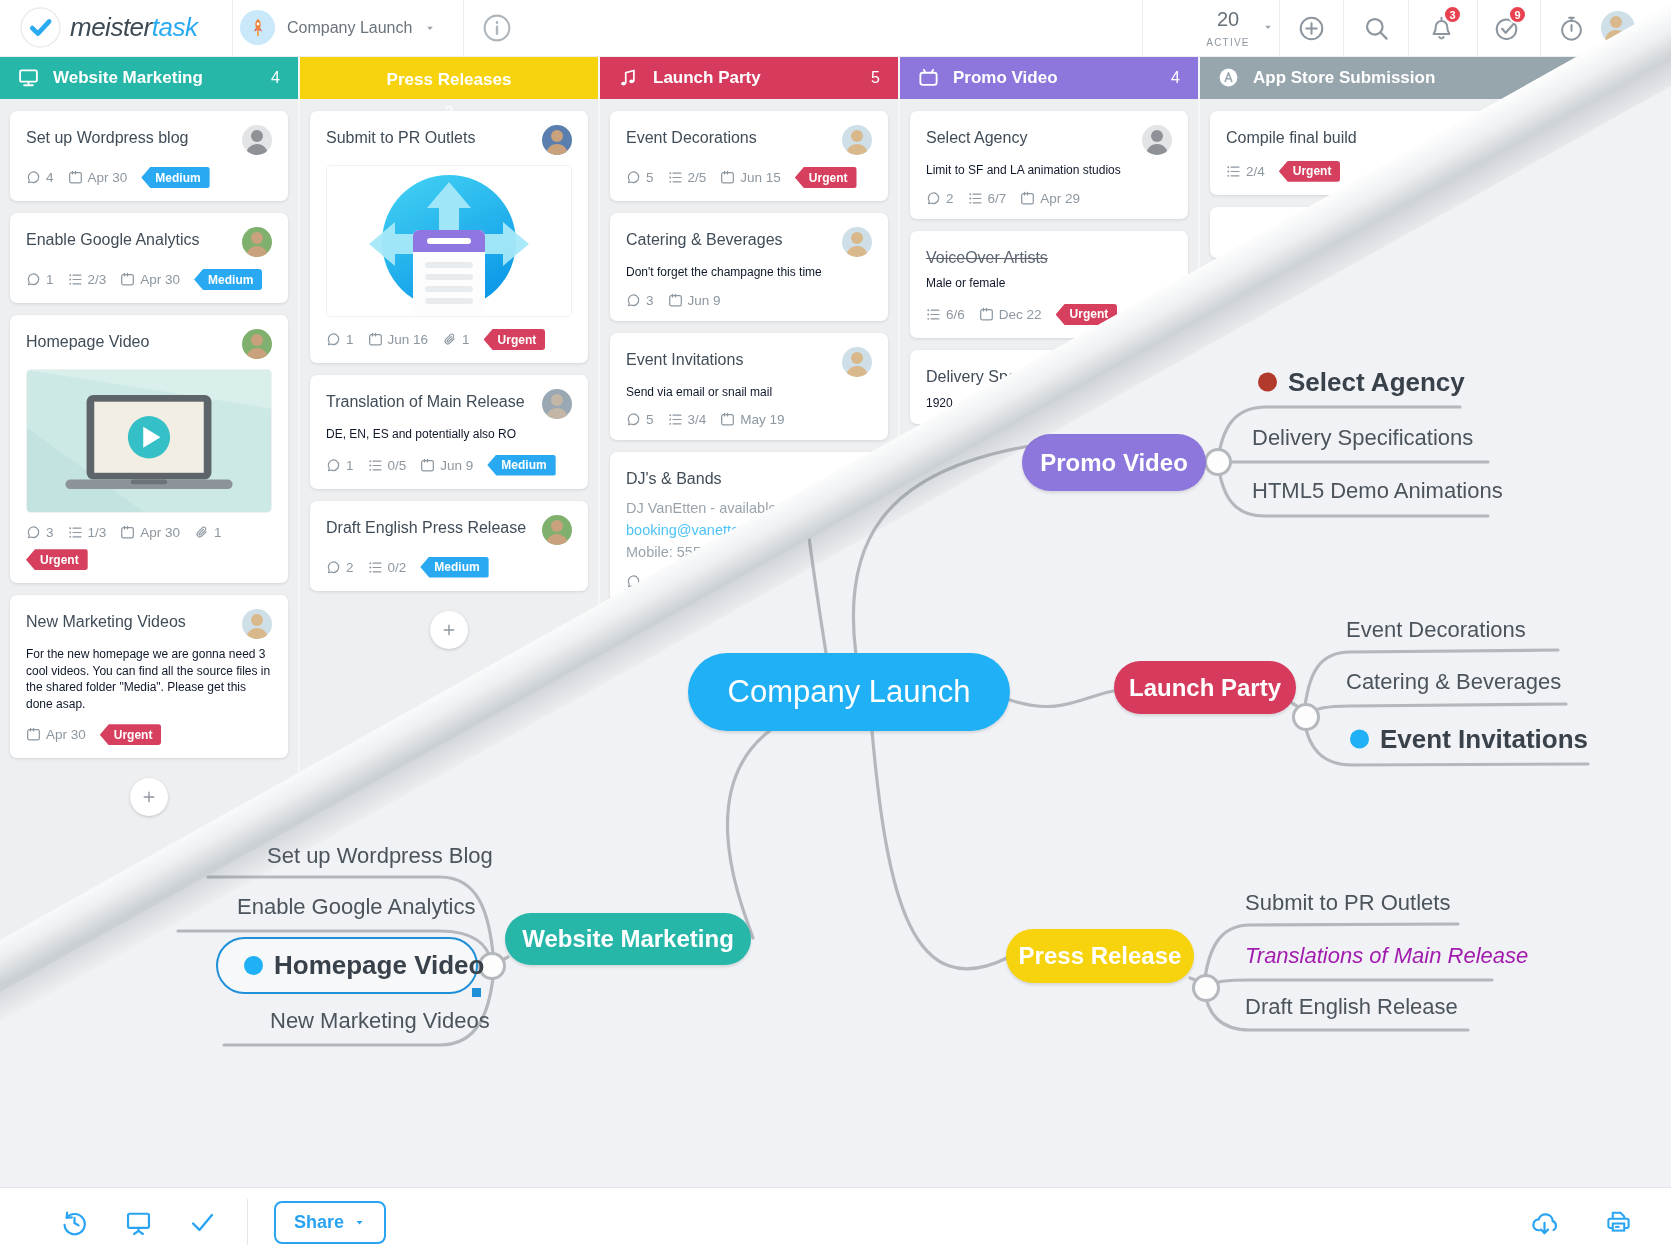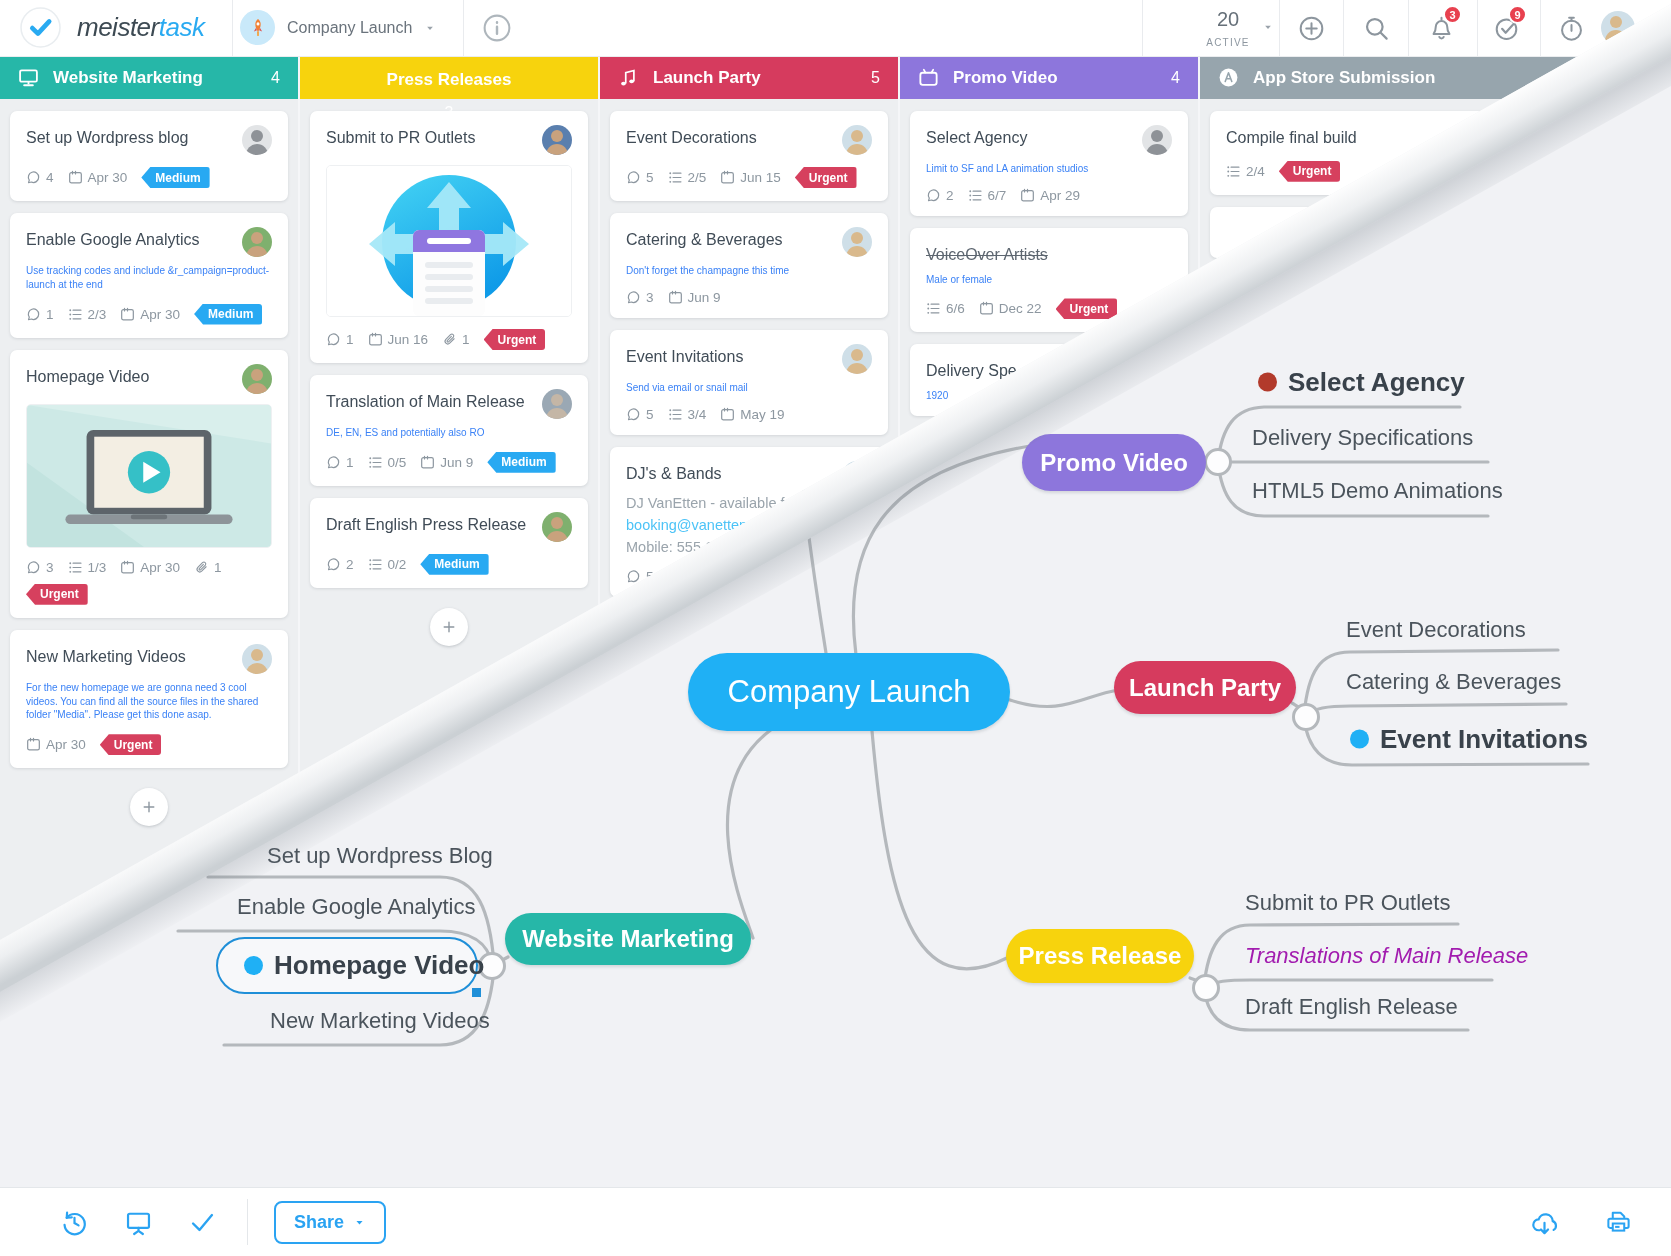--- a/index.html
+++ b/index.html
@@ -34,21 +34,21 @@
   #share-button{margin-left:26px;display:flex;align-items:center;gap:9px;border:2px solid #2aa3f2;color:#2aa3f2;
                 background:#fff;border-radius:8px;font-size:18px;font-weight:bold;padding:9px 18px;cursor:pointer;}
   #share-button .ic{width:13px;height:13px;}
   .f-spacer{flex:1;}
   .f-right{display:flex;align-items:center;gap:40px;padding-right:36px;}
 
   
   #kanban-layer{clip-path:polygon(0 0,1671px 0,1671px 4px,0 940px);}
   #kb-header{position:absolute;top:0;left:0;right:0;height:56px;background:#fff;border-bottom:1px solid #ebedef;}
   .hdiv{position:absolute;top:0;bottom:0;width:1px;background:#e9ebee;}
-  #logo{position:absolute;left:20px;top:7px;display:flex;align-items:center;gap:16px;}
+  #logo{position:absolute;left:20px;top:7px;display:flex;align-items:center;gap:9px;}
   #logo svg{width:41px;height:41px;}
   #logo .word{font-size:26px;font-style:italic;letter-spacing:-0.5px;}
   #logo .w1{color:#3d4a53;}
   #logo .w2{color:#29aaf1;}
   #project-selector{position:absolute;left:240px;top:10px;display:flex;align-items:center;gap:12px;cursor:pointer;}
   .project-avatar{width:35px;height:35px;border-radius:50%;background:#c9e9fa;display:flex;align-items:center;justify-content:center;}
   .project-avatar svg{width:22px;height:22px;}
   #project-name{font-size:16px;color:#6a737c;}
   #project-selector .ic{width:12px;height:12px;color:#9aa2aa;}
   #info-button{position:absolute;left:482px;top:13px;width:30px;height:30px;background:none;border:none;color:#aeb6bc;padding:0;cursor:pointer;}
@@ -69,21 +69,21 @@
   .col-head{height:43px;flex:none;display:flex;align-items:center;padding:0 18px;gap:14px;color:#fff;cursor:pointer;}
   .col-head .ic{width:21px;height:21px;}
   .col-title{font-size:17px;font-weight:bold;flex:1;}
   .col-count{font-size:16px;}
   .col-body{padding:12px 10px;display:flex;flex-direction:column;align-items:stretch;}
   .card{background:#fff;border-radius:7px;box-shadow:0 1px 3px rgba(90,100,110,.18);padding:14px 16px 13px;margin-bottom:12px;cursor:pointer;}
   .card-top{display:flex;justify-content:space-between;align-items:flex-start;gap:10px;}
   .card-title{font-size:16px;color:#404c57;line-height:1.3;padding-top:3px;}
   .card-title:empty::before{content:"\00a0";}
   .card-title.strike{text-decoration:line-through;color:#5d6670;}
-  .card-desc{margin:7px 0 0;font-size:10px;color:#3b82f6;line-height:1.38;}
+  .card-desc{margin:7px 0 0;font-size:12px;color:#0f172a;line-height:1.38;}
   .card-line{margin:2px 0 0;font-size:14.5px;color:#9aa4ac;line-height:1.38;}
   .card-line.link{color:#4cc3f7;}
   .card-meta{display:flex;align-items:center;gap:14px;margin-top:12px;font-size:13.5px;color:#8d97a0;}
   .meta-item{display:flex;align-items:center;gap:5px;}
   .meta-item .ic{width:15px;height:15px;}
   .badge{display:inline-flex;align-items:center;height:21px;padding:0 9px 0 14px;color:#fff;font-size:12px;font-weight:bold;
          border-radius:3px;clip-path:polygon(9px 0,100% 0,100% 100%,9px 100%,0 50%);}
   .badge-row{margin-top:9px;}
   .thumb{margin-top:10px;border-radius:5px;overflow:hidden;border:1px solid #eef0f2;}
   .thumb svg{display:block;width:100%;height:auto;}
@@ -276,21 +276,20 @@
                   <span>Apr 30</span>
                 </span>
                 <span class="badge medium" style="background: rgb(40, 169, 242);">Medium</span>
               </div>
             </div>
             <div class="card">
               <div class="card-top">
                 <span class="card-title">Enable Google Analytics</span>
                 <div class="av av-man-2"></div>
               </div>
-              <p class="card-desc">Use tracking codes and include &amp;r_campaign=product-launch at the end</p>
               <div class="card-meta">
                 <span class="meta-item">
                   <svg class="ic" viewBox="0 0 16 16" aria-hidden="true">
                     <path d="M13.5 7.7a5.5 5.5 0 1 0-10 3.1L2.7 13.6l3-.8a5.5 5.5 0 0 0 7.8-5.1z" fill="none" stroke="currentColor" stroke-width="1.3" stroke-linejoin="round"></path>
                   </svg>
                   <span>1</span>
                 </span>
                 <span class="meta-item">
                   <svg class="ic" viewBox="0 0 16 16" aria-hidden="true">
                     <path d="M5.4 3.4h8.4M5.4 8h8.4M5.4 12.6h8.4" stroke="currentColor" stroke-width="1.3" stroke-linecap="round"></path>

